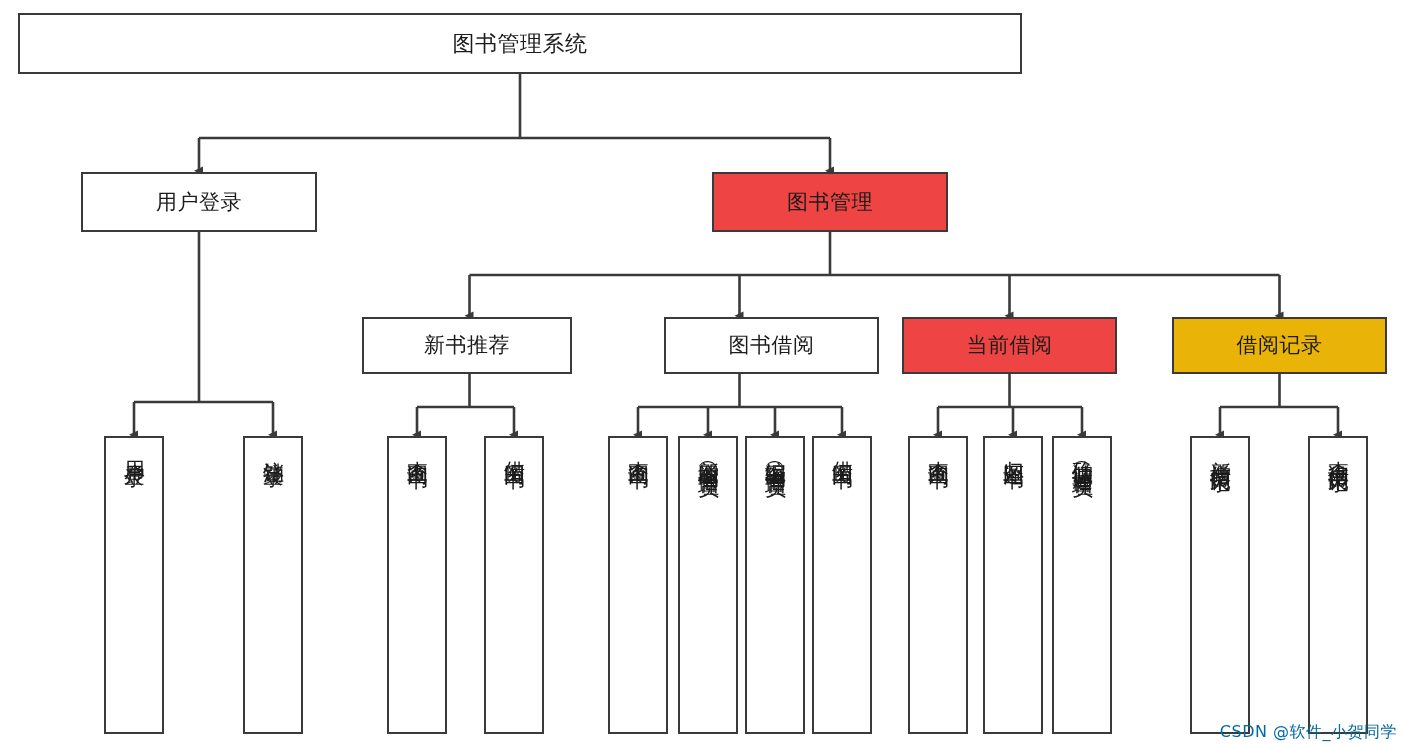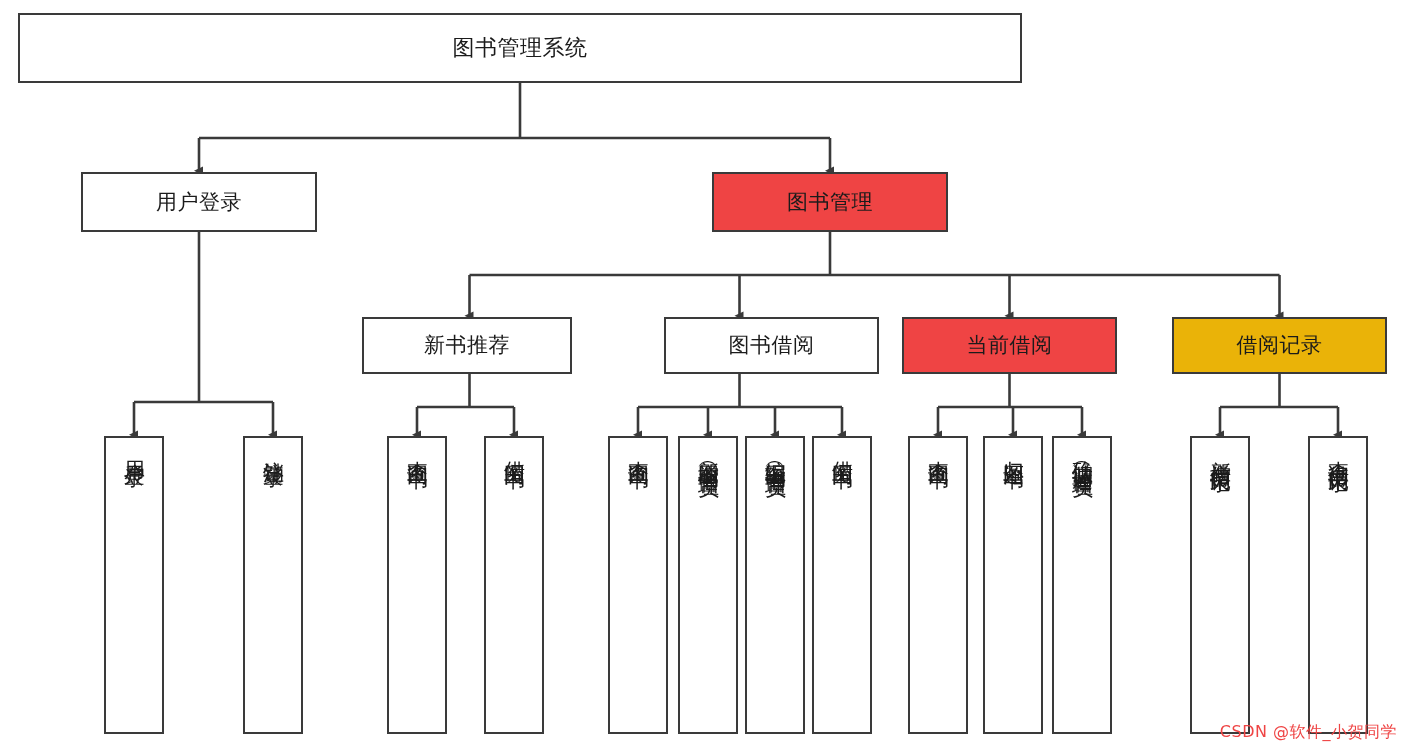--- a/index.html
+++ b/index.html
@@ -56,21 +56,21 @@
     line-height: 1;
   }
   .node.root .label {
     font-size: 22px;
   }
   .watermark {
     position: absolute;
     right: 8px;
     bottom: 4px;
     font-size: 16px;
-    color: #ef4444;
+    color: #0369a1;
     white-space: nowrap;
     letter-spacing: 0.5px;
   }
 </style>
 </head>
 <body>
 
 <div id="canvas">
   <svg id="wires" viewBox="0 0 1405 747" preserveAspectRatio="none">
     <defs>
@@ -108,21 +108,21 @@
         <line x1="938" y1="407" x2="938" y2="435" stroke="#3a3a3a" stroke-width="2.6" marker-end="url(#arrow)"></line>
         <line x1="1013" y1="407" x2="1013" y2="435" stroke="#3a3a3a" stroke-width="2.6" marker-end="url(#arrow)"></line>
         <line x1="1082" y1="407" x2="1082" y2="435" stroke="#3a3a3a" stroke-width="2.6" marker-end="url(#arrow)"></line>
         <line x1="1279.5" y1="374" x2="1279.5" y2="407" stroke="#3a3a3a" stroke-width="2.6"></line>
         <line x1="1220" y1="407" x2="1338" y2="407" stroke="#3a3a3a" stroke-width="2.6"></line>
         <line x1="1220" y1="407" x2="1220" y2="435" stroke="#3a3a3a" stroke-width="2.6" marker-end="url(#arrow)"></line>
         <line x1="1338" y1="407" x2="1338" y2="435" stroke="#3a3a3a" stroke-width="2.6" marker-end="url(#arrow)"></line>
       </g>
   </svg>
   <div id="nodes">
-      <div class="node horiz root" style="left: 18px; top: 13px; width: 1004px; height: 70px; border-color: rgb(58, 58, 58); background: rgb(255, 255, 255); color: rgb(27, 27, 27);">
+      <div class="node horiz root" style="left: 18px; top: 13px; width: 1004px; height: 61px; border-color: rgb(58, 58, 58); background: rgb(255, 255, 255); color: rgb(27, 27, 27);">
         <span class="label">图书管理系统</span>
       </div>
       <div class="node horiz" style="left: 81px; top: 172px; width: 236px; height: 60px; border-color: rgb(58, 58, 58); background: rgb(255, 255, 255); color: rgb(27, 27, 27);">
         <span class="label">用户登录</span>
       </div>
       <div class="node horiz" style="left: 712px; top: 172px; width: 236px; height: 60px; border-color: rgb(58, 58, 58); background: #ef4444; color: rgb(27, 27, 27);">
         <span class="label">图书管理</span>
       </div>
       <div class="node horiz" style="left: 362px; top: 317px; width: 210px; height: 57px; border-color: rgb(58, 58, 58); background: rgb(255, 255, 255); color: rgb(27, 27, 27);">
         <span class="label">新书推荐</span>

